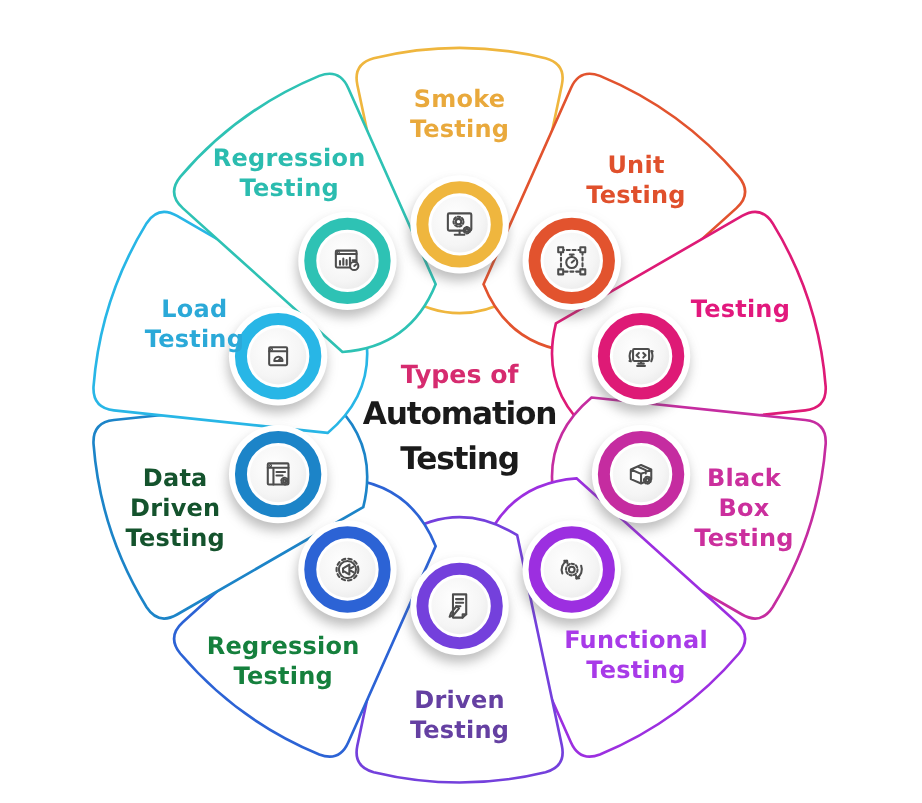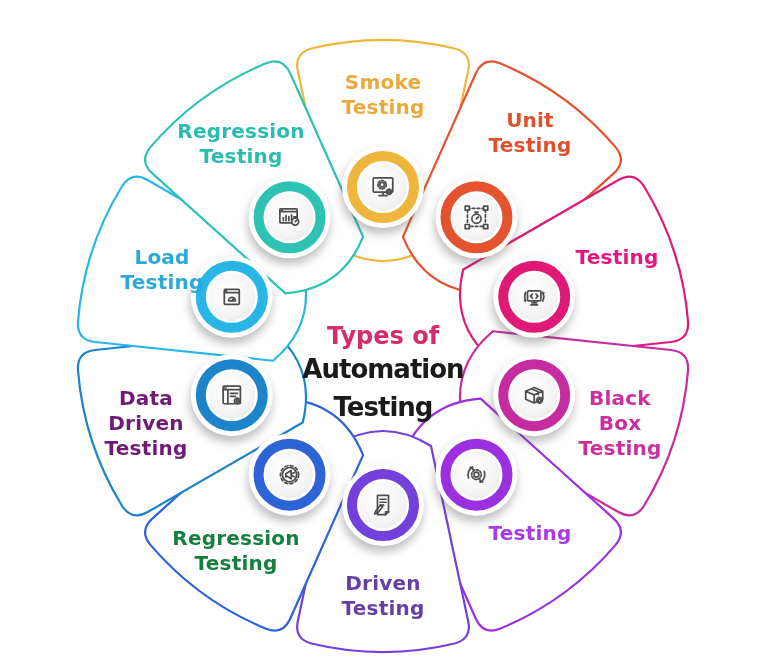--- a/index.html
+++ b/index.html
@@ -17,21 +17,21 @@
   .petal{fill:#ffffff;stroke-width:2.2;}
   .label{
     position:absolute;transform:translateX(-50%);
     font-weight:bold;font-size:20px;line-height:25px;text-align:center;
     letter-spacing:.2px;white-space:nowrap;
   }
   .center-title{
     position:absolute;left:383px;top:298px;transform:translateX(-50%);
     text-align:center;white-space:nowrap;font-weight:bold;
   }
-  .center-title .t-accent{font-size:24px;line-height:28px;margin-top:24px;}
+  .center-title .t-accent{font-size:21px;line-height:28px;}
   .center-title .t-main{font-size:26px;line-height:38px;letter-spacing:-1px;}
 </style>
 </head>
 <body>
 
 <div class="stage">
 
   <svg class="wheel" id="wheel-svg" width="768" height="669" viewBox="0 0 768 669">
     <defs>
       <radialGradient id="plateG" cx="42%" cy="38%" r="75%">
@@ -169,44 +169,45 @@
           </g>
         </g>
       </g>
   </svg>
 
   <div id="labels-layer">
       <div class="label" style="left: 383px; top: 69.5px; color: rgb(233, 169, 60);">
         <div>Smoke</div>
         <div>Testing</div>
       </div>
-      <div class="label" style="left: 530px; top: 108px; color: rgb(224, 80, 44);">
+      <div class="label" style="left: 530px; top: 125px; color: rgb(224, 80, 44);">
         <div>Unit</div>
         <div>Testing</div>
       </div>
       <div class="label" style="left: 617px; top: 244.5px; color: rgb(226, 24, 125);">
         <div>Testing</div>
       </div>
       <div class="label" style="left: 620px; top: 385.5px; color: rgb(203, 47, 157);">
         <div>Black</div>
         <div>Box</div>
         <div>Testing</div>
       </div>
       <div class="label" style="left: 530px; top: 520.5px; color: rgb(168, 58, 232);">
+        <div>Functional</div>
         <div>Testing</div>
       </div>
       <div class="label" style="left: 383px; top: 570.5px; color: rgb(101, 64, 162);">
         <div>Driven</div>
         <div>Testing</div>
       </div>
       <div class="label" style="left: 236px; top: 526px; color: #15803d;">
         <div>Regression</div>
         <div>Testing</div>
       </div>
-      <div class="label" style="left: 146px; top: 385.5px; color: #701a75;">
+      <div class="label" style="left: 146px; top: 385.5px; color: #14532d;">
         <div>Data</div>
         <div>Driven</div>
         <div>Testing</div>
       </div>
       <div class="label" style="left: 146px; top: 244.5px; color: rgb(43, 169, 216); margin-left: 16px;">
         <div>Load</div>
         <div>Testing</div>
       </div>
       <div class="label" style="left: 241px; top: 118.5px; color: rgb(43, 188, 175);">
         <div>Regression</div>

